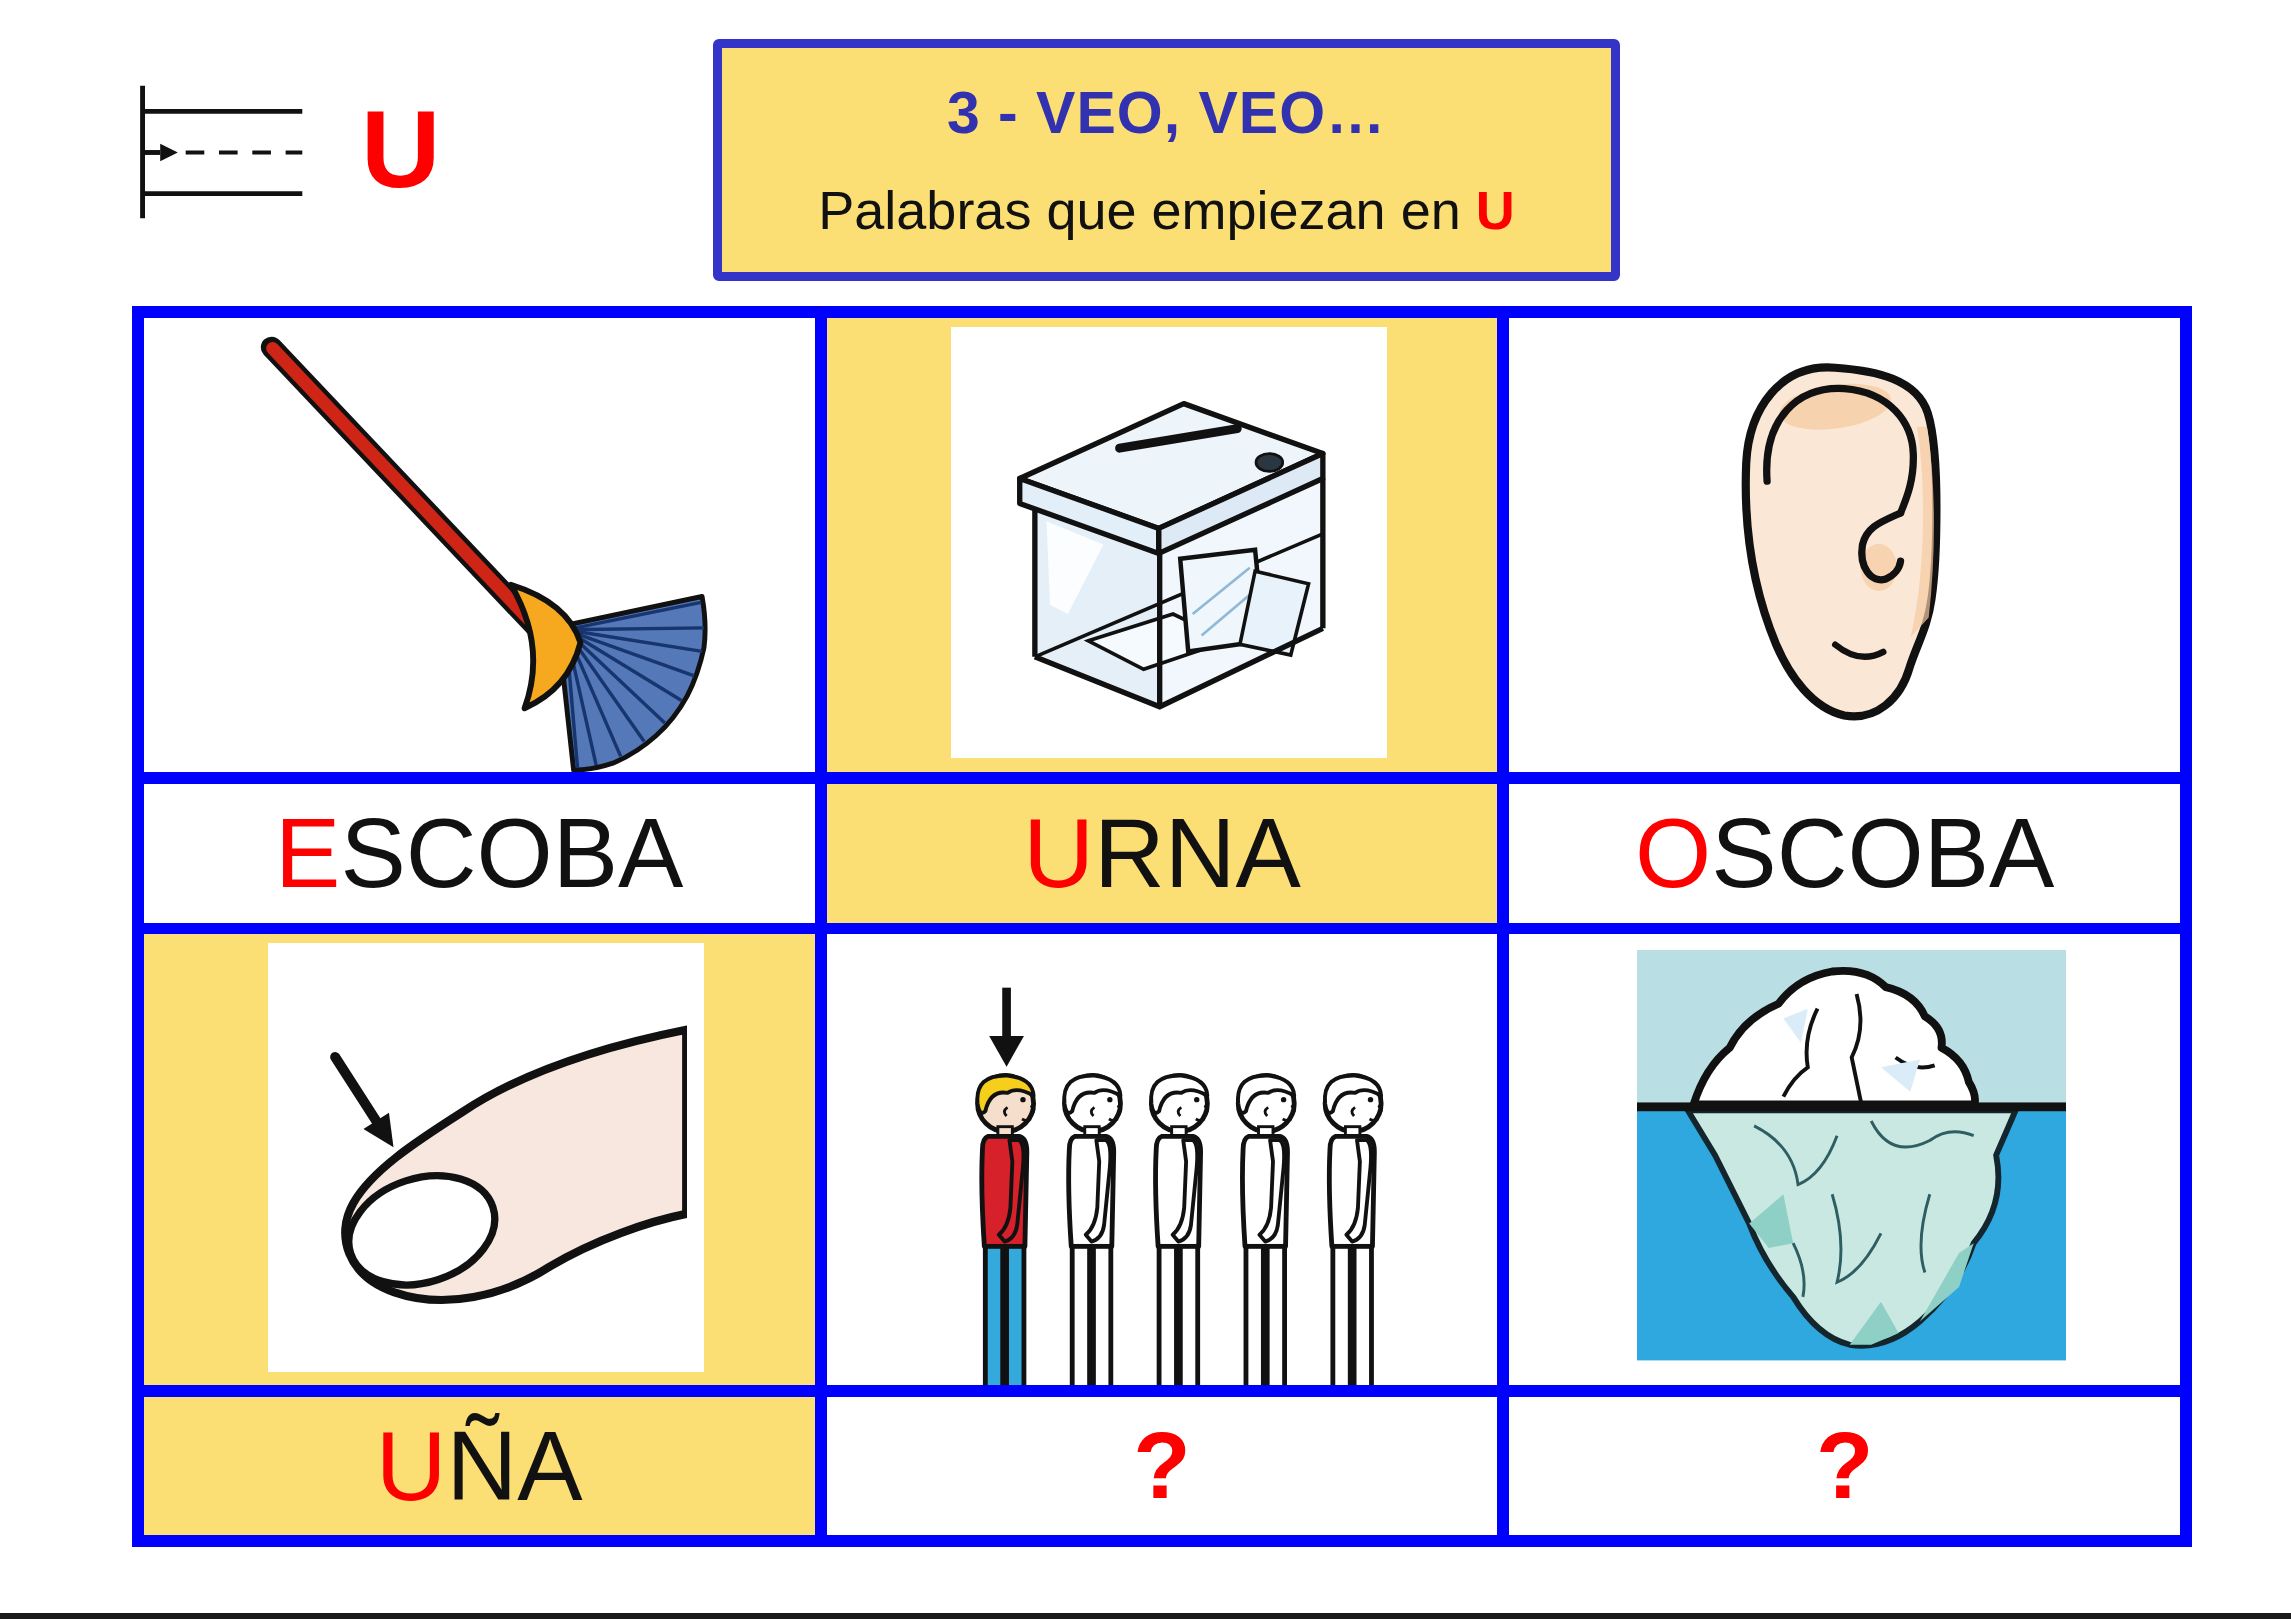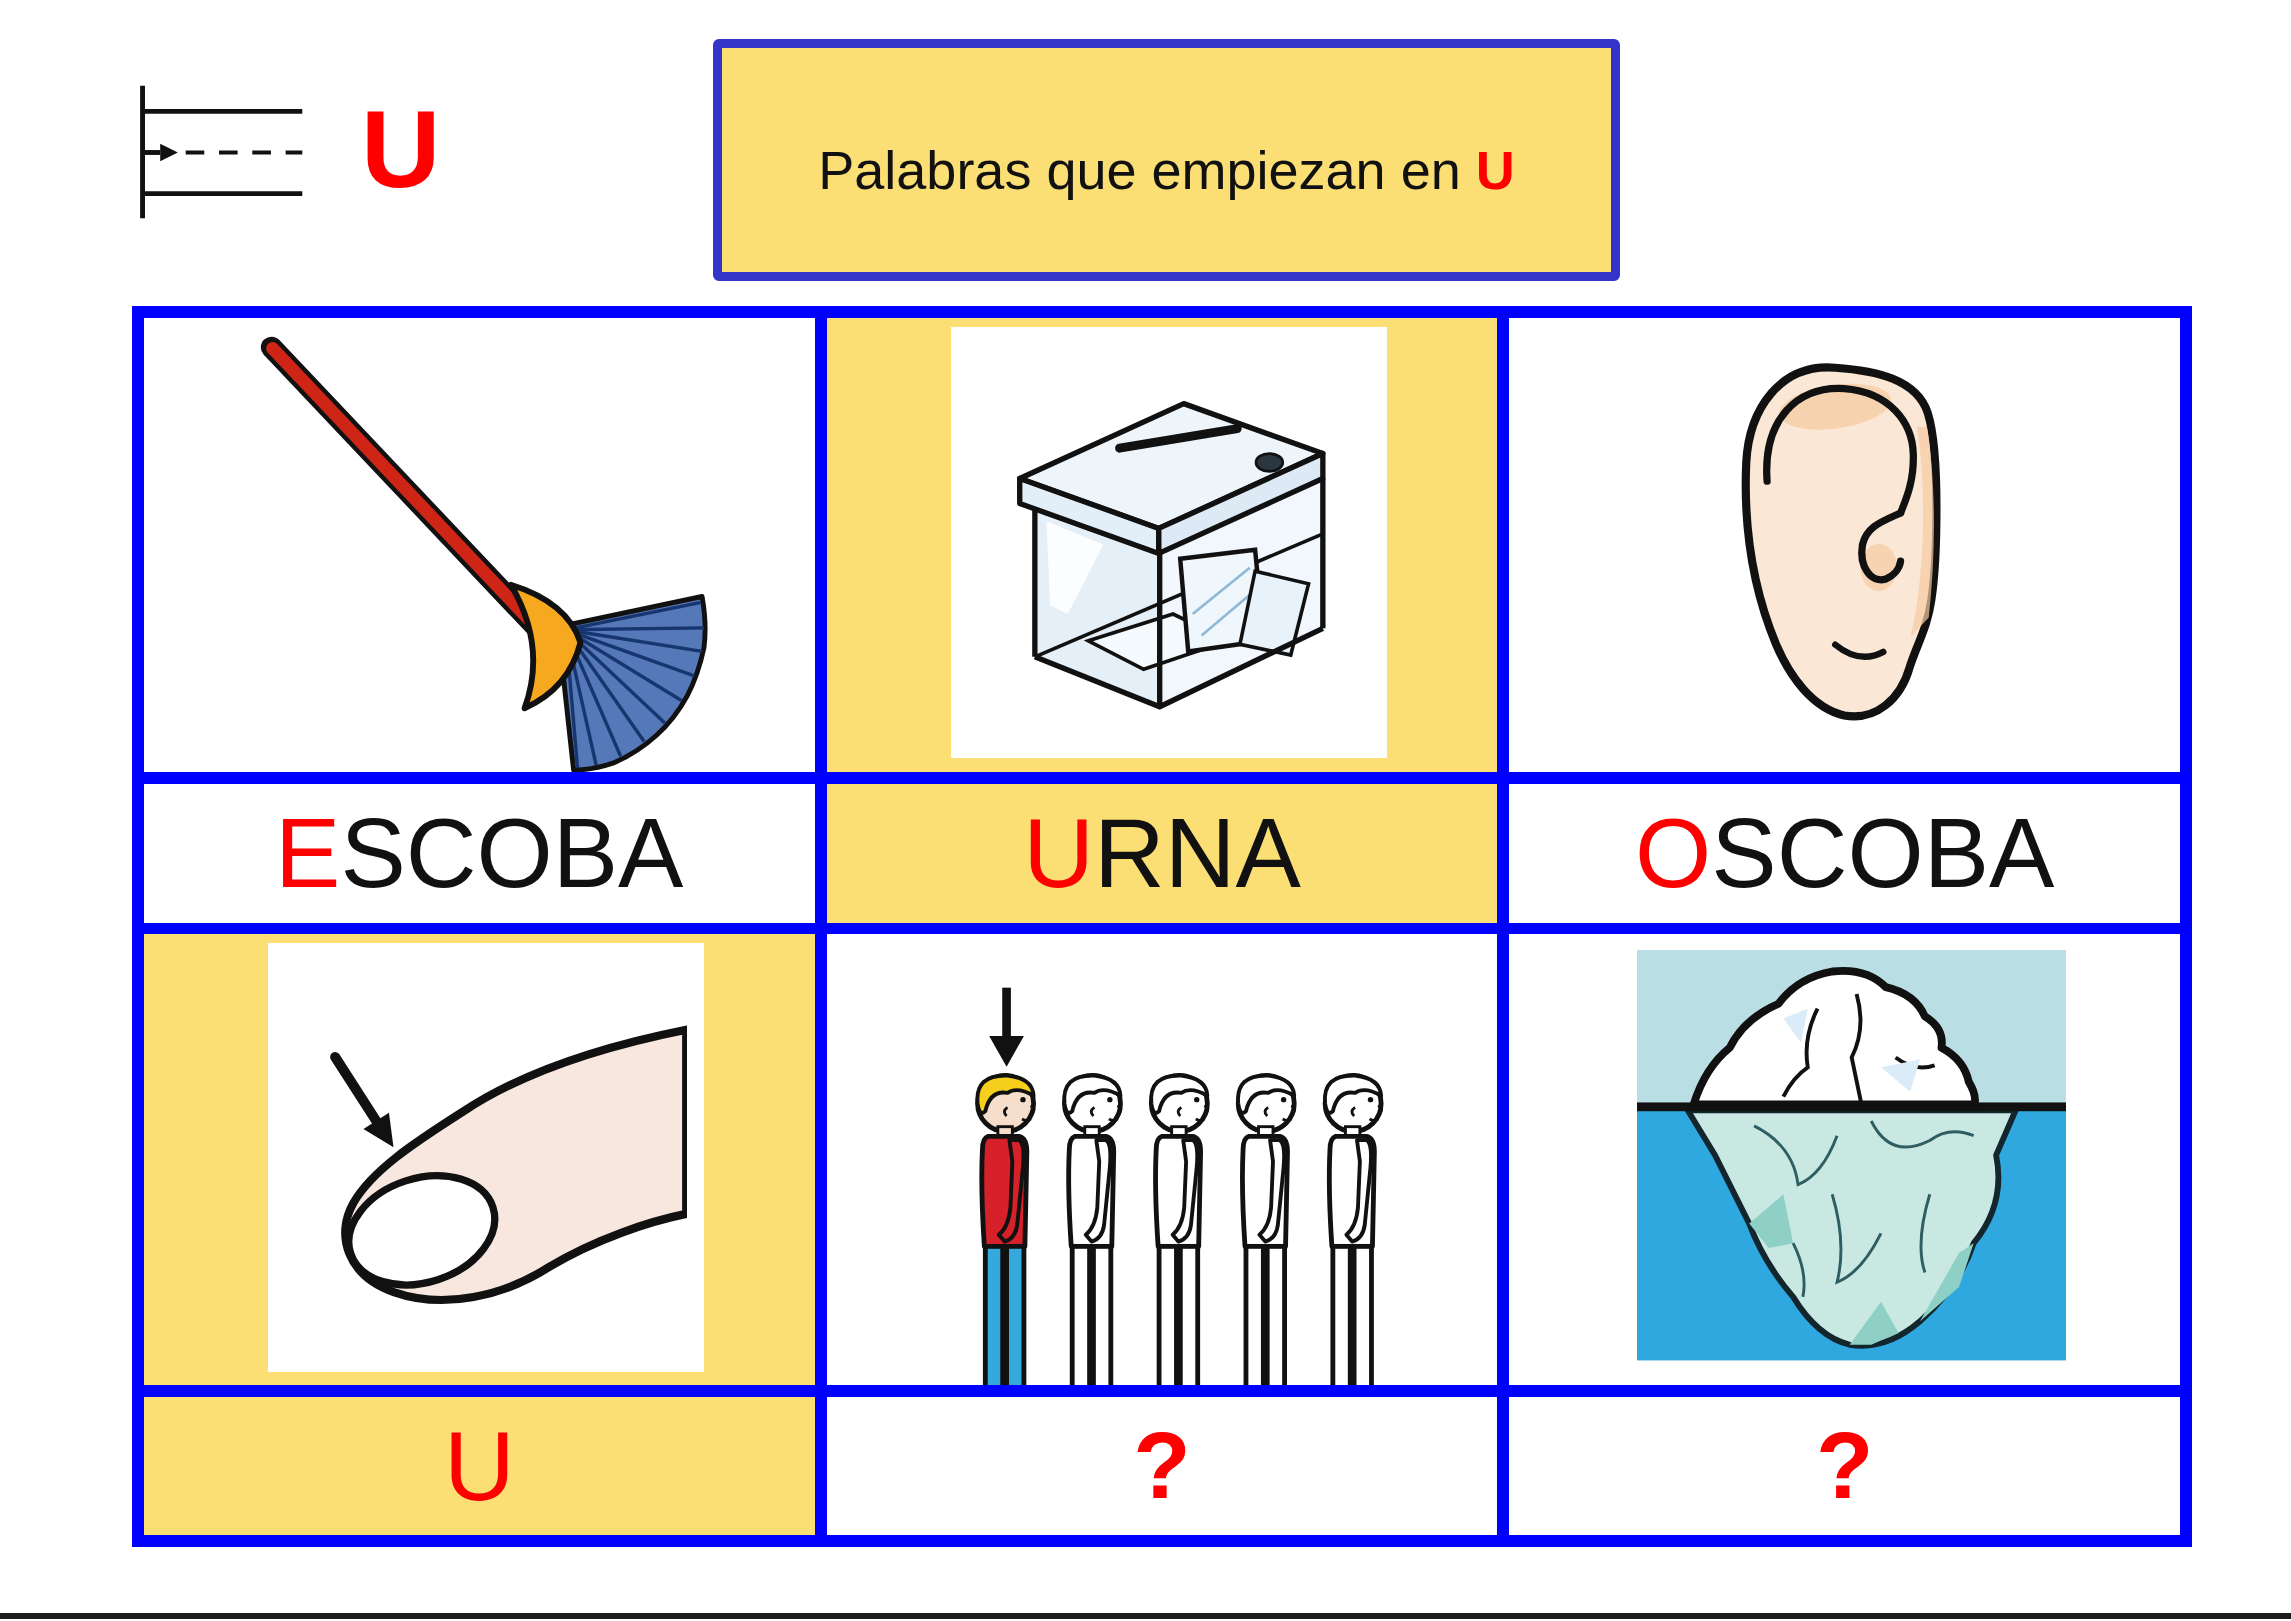--- a/index.html
+++ b/index.html
@@ -54,20 +54,21 @@
     <line x1="22" y1="36" x2="185" y2="36" stroke="#111" stroke-width="5"></line>
     <line x1="22" y1="120" x2="185" y2="120" stroke="#111" stroke-width="5"></line>
     <line x1="22" y1="78" x2="40" y2="78" stroke="#111" stroke-width="5"></line>
     <polygon points="40,69 40,87 58,78" fill="#111"></polygon>
     <line x1="66" y1="78" x2="185" y2="78" stroke="#111" stroke-width="4" stroke-dasharray="19 15"></line>
   </svg>
 
   <div class="big-letter">U</div>
 
   <div class="title-box">
+    <div class="title-line1">3 - VEO, VEO…</div>
     <div class="title-line2"><span>Palabras que empiezan en </span><span class="hl">U</span></div>
   </div>
 
   <div class="grid">
 
     <div class="cell">
       <svg class="img-fill" viewBox="0 0 680 463" preserveAspectRatio="xMidYMid meet">
         <g>
           <path d="M420,315 L567,284 Q572,312 569,336 Q563,364 552,385 Q539,409 520,426 Q500,444 476,454 Q455,461 436,461 Z" fill="#5578B8" stroke="#111" stroke-width="5" stroke-linejoin="round"></path>
           <g stroke="#17356E" stroke-width="3.5">
@@ -221,20 +222,21 @@
           </g>
           <polygon points="150,70 175,60 168,95" fill="#D9ECF7"></polygon>
           <polygon points="250,120 290,112 280,145" fill="#D9ECF7"></polygon>
         </svg>
       </div>
     </div>
 
     <div class="cell yellow">
       <div class="label">
           <span class="initial">U</span>
+          <span>ÑA</span>
         </div>
     </div>
     <div class="cell">
       <div class="label q">
           <span class="initial">?</span>
         </div>
     </div>
     <div class="cell">
       <div class="label q">
           <span class="initial">?</span>

